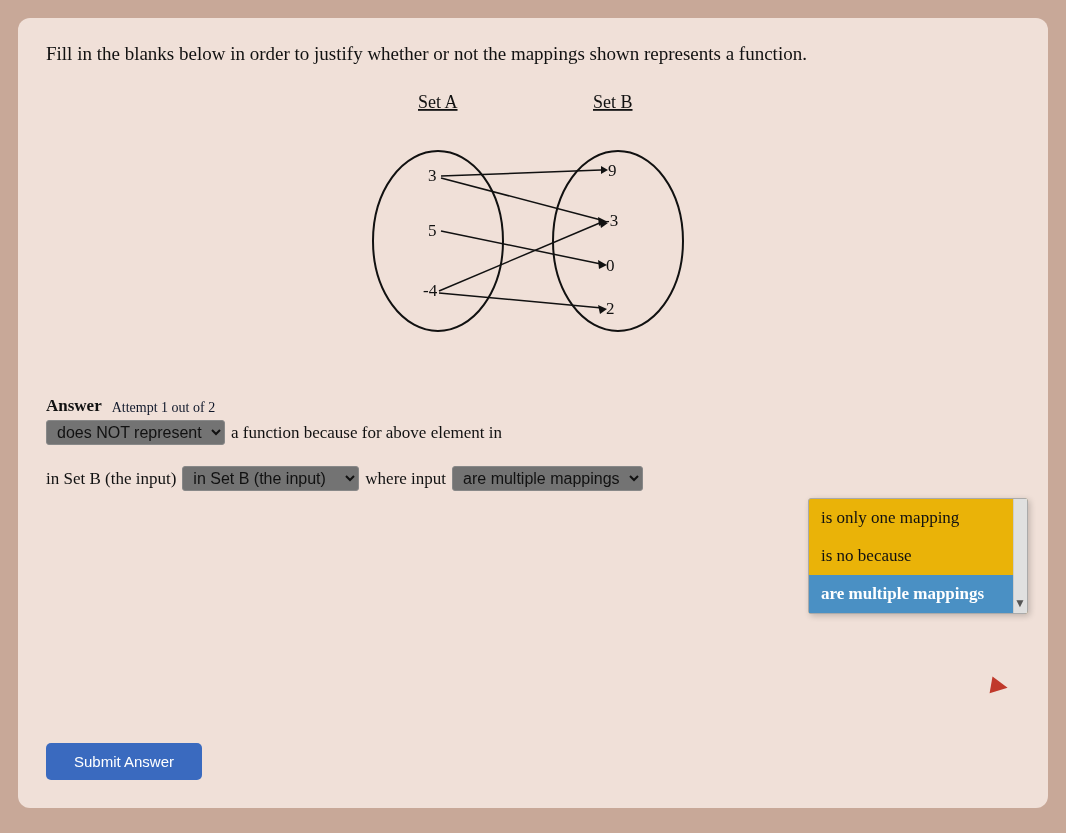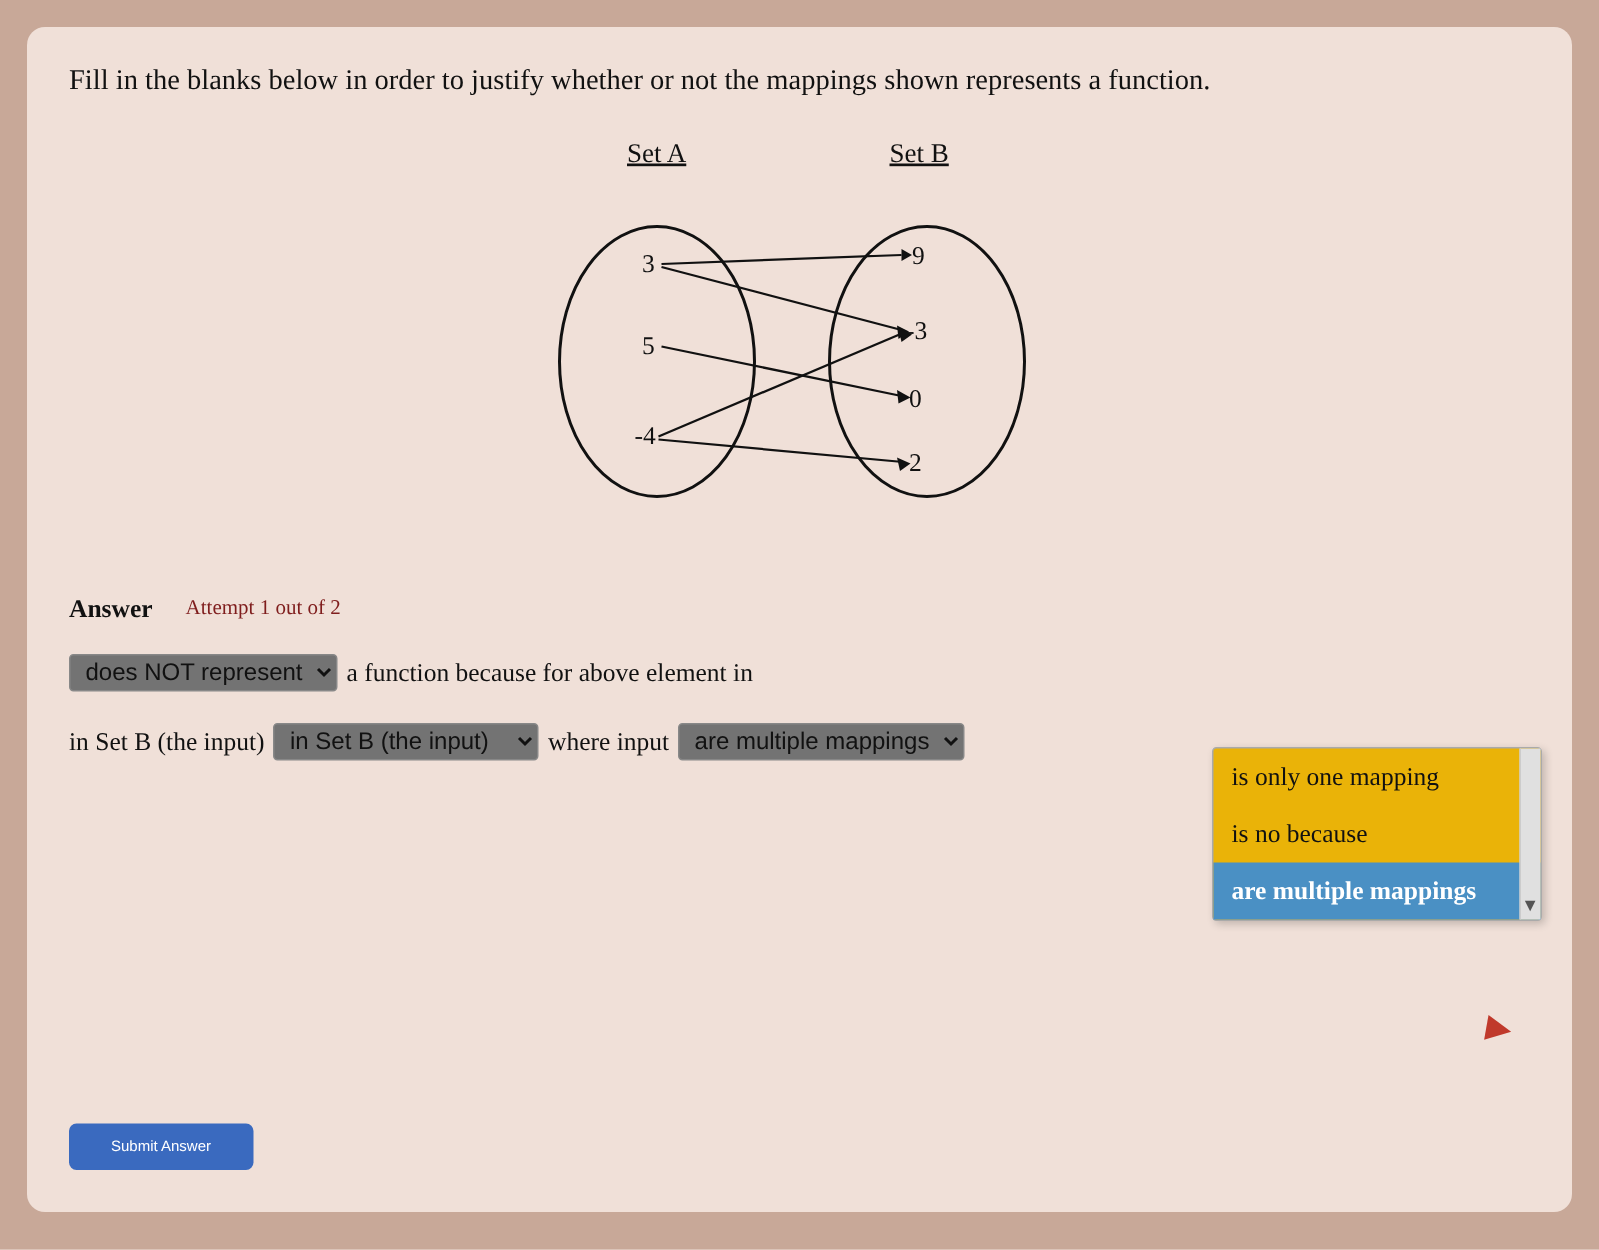--- a/index.html
+++ b/index.html
@@ -43,34 +43,33 @@
       height: 270px;
     }
 
     
     .answer-section {
       padding: 10px 0 0 0;
     }
 
     .answer-label-row {
       display: flex;
-      align-items: center;
-      gap: 22px;
-      margin-bottom: 16px;
+      align-items: flex-end;
+      gap: 10px;
     }
 
     .answer-label {
       font-weight: bold;
       font-size: 17px;
       color: #111;
     }
 
     .attempt-label {
       font-size: 14px;
-      color: #7f1d1d;
+      color: #0f172a;
     }
 
     .sentence-row {
       display: flex;
       align-items: center;
       flex-wrap: wrap;
       gap: 6px;
       font-size: 17px;
       color: #111;
       margin-bottom: 12px;
@@ -144,21 +143,21 @@
       bottom: 28px;
       left: 28px;
     }
 
     .submit-btn {
       background: #3a6abf;
       color: #fff;
       border: none;
       border-radius: 5px;
       padding: 10px 28px;
-      font-size: 10px;
+      font-size: 15px;
       cursor: pointer;
     }
 
     
     .cursor-arrow {
       position: absolute;
       right: 40px;
       bottom: 110px;
       font-size: 22px;
       color: #c0392b;

